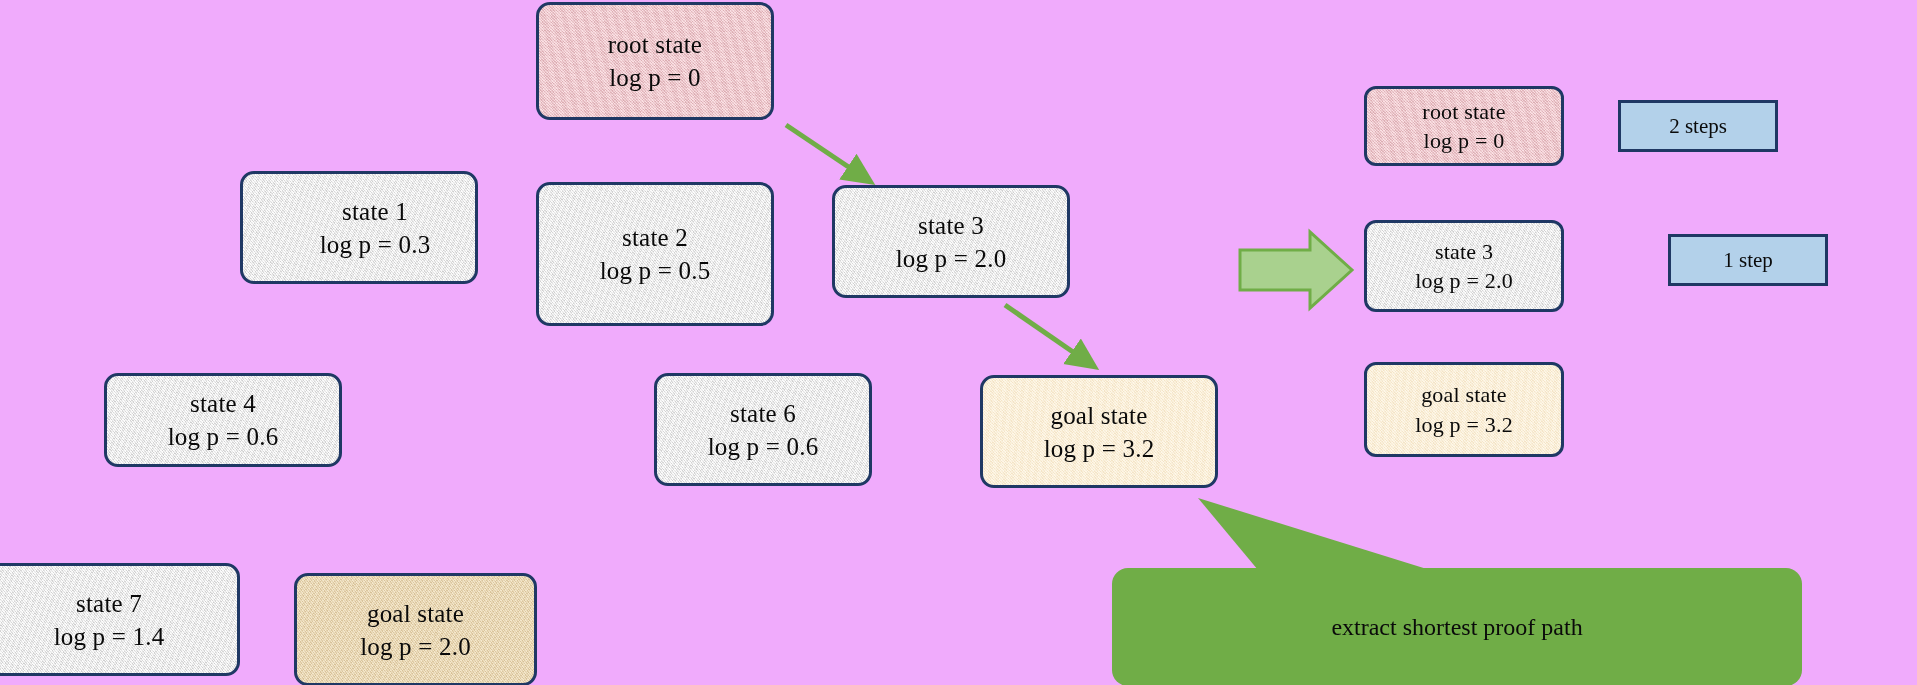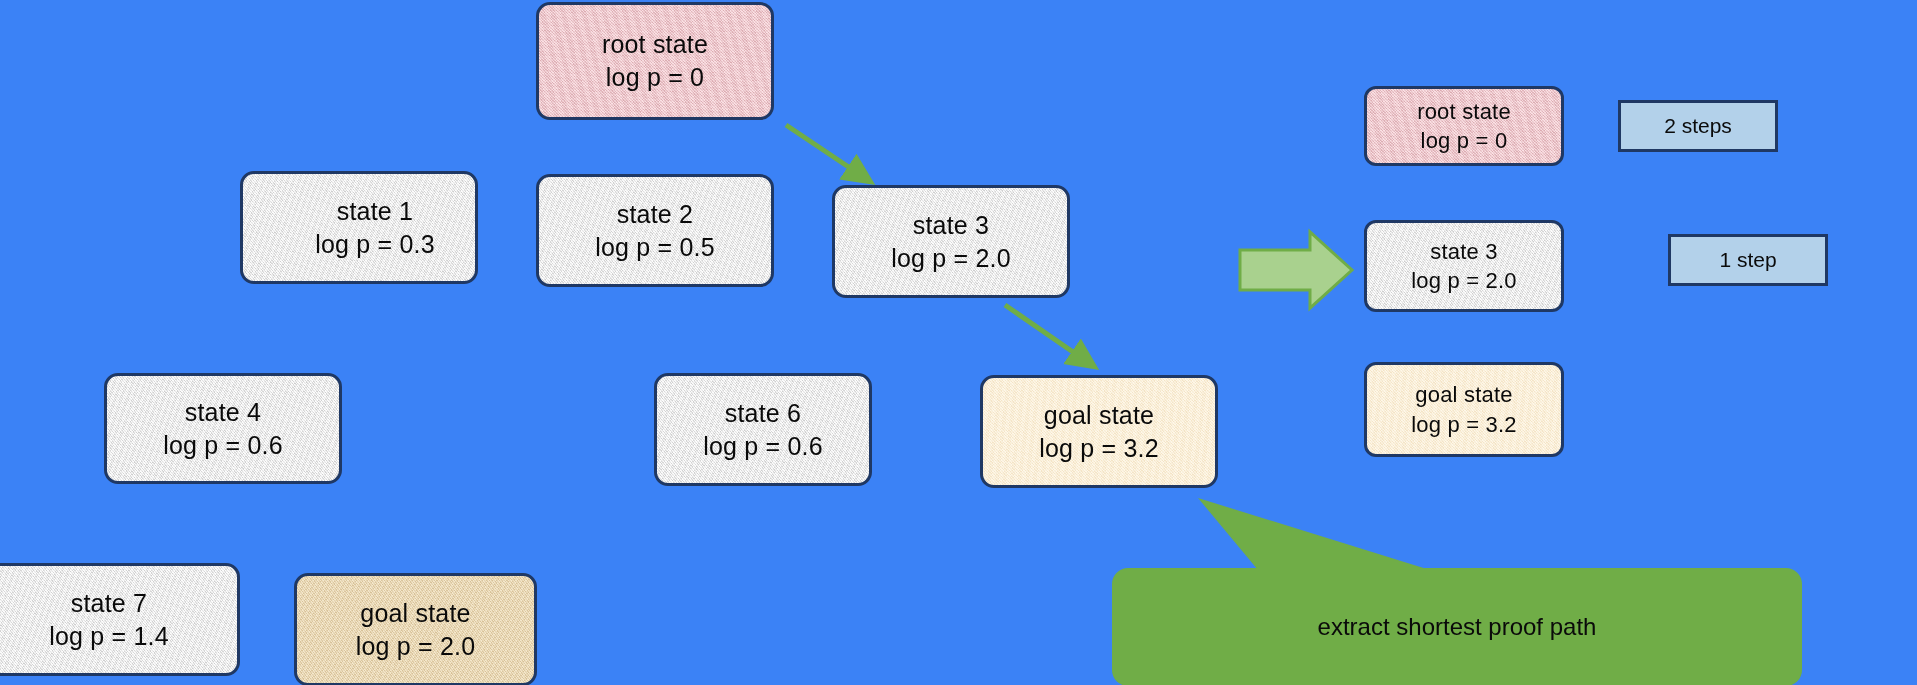--- a/index.html
+++ b/index.html
@@ -4,23 +4,23 @@
 <style>
   html, body {
     margin: 0;
     padding: 0;
     background: #000000;
   }
   #canvas {
     position: relative;
     width: 1917px;
     height: 685px;
-    background: #3b82f6;
+    background: #f0abfc;
     overflow: hidden;
-    font-family: Liberation Sans, sans-serif;
+    font-family: Liberation Serif, serif;
   }
 
   
   .node {
     position: absolute;
     box-sizing: border-box;
     border: 3px solid #1f3864;
     border-radius: 14px;
     display: flex;
     flex-direction: column;
@@ -125,31 +125,31 @@
   <div class="node fill-pink" style="left:536px; top:2px; width:238px; height:118px;">
     <span class="l1">root state</span>
     <span class="l2">log p = 0</span>
   </div>
 
   <div class="node fill-gray" style="left:240px; top:171px; width:238px; height:113px;padding-left:32px;">
     <span class="l1">state 1</span>
     <span class="l2">log p = 0.3</span>
   </div>
 
-  <div class="node fill-gray" style="left:536px; top:174px; width:238px; height:113px;align-items:center;">
+  <div class="node fill-gray" style="left:536px; top:182px; width:238px; height:144px;align-items:center;">
     <span class="l1">state 2</span>
     <span class="l2">log p = 0.5</span>
   </div>
 
   <div class="node fill-gray" style="left:832px; top:185px; width:238px; height:113px;">
     <span class="l1">state 3</span>
     <span class="l2">log p = 2.0</span>
   </div>
 
-  <div class="node fill-gray" style="left:104px; top:373px; width:238px; height:111px;justify-content:center;">
+  <div class="node fill-gray" style="left:104px; top:373px; width:238px; height:94px;justify-content:center;">
     <span class="l1">state 4</span>
     <span class="l2">log p = 0.6</span>
   </div>
 
 
   <div class="node fill-gray" style="left:654px; top:373px; width:218px; height:113px;">
     <span class="l1">state 6</span>
     <span class="l2">log p = 0.6</span>
   </div>
 

